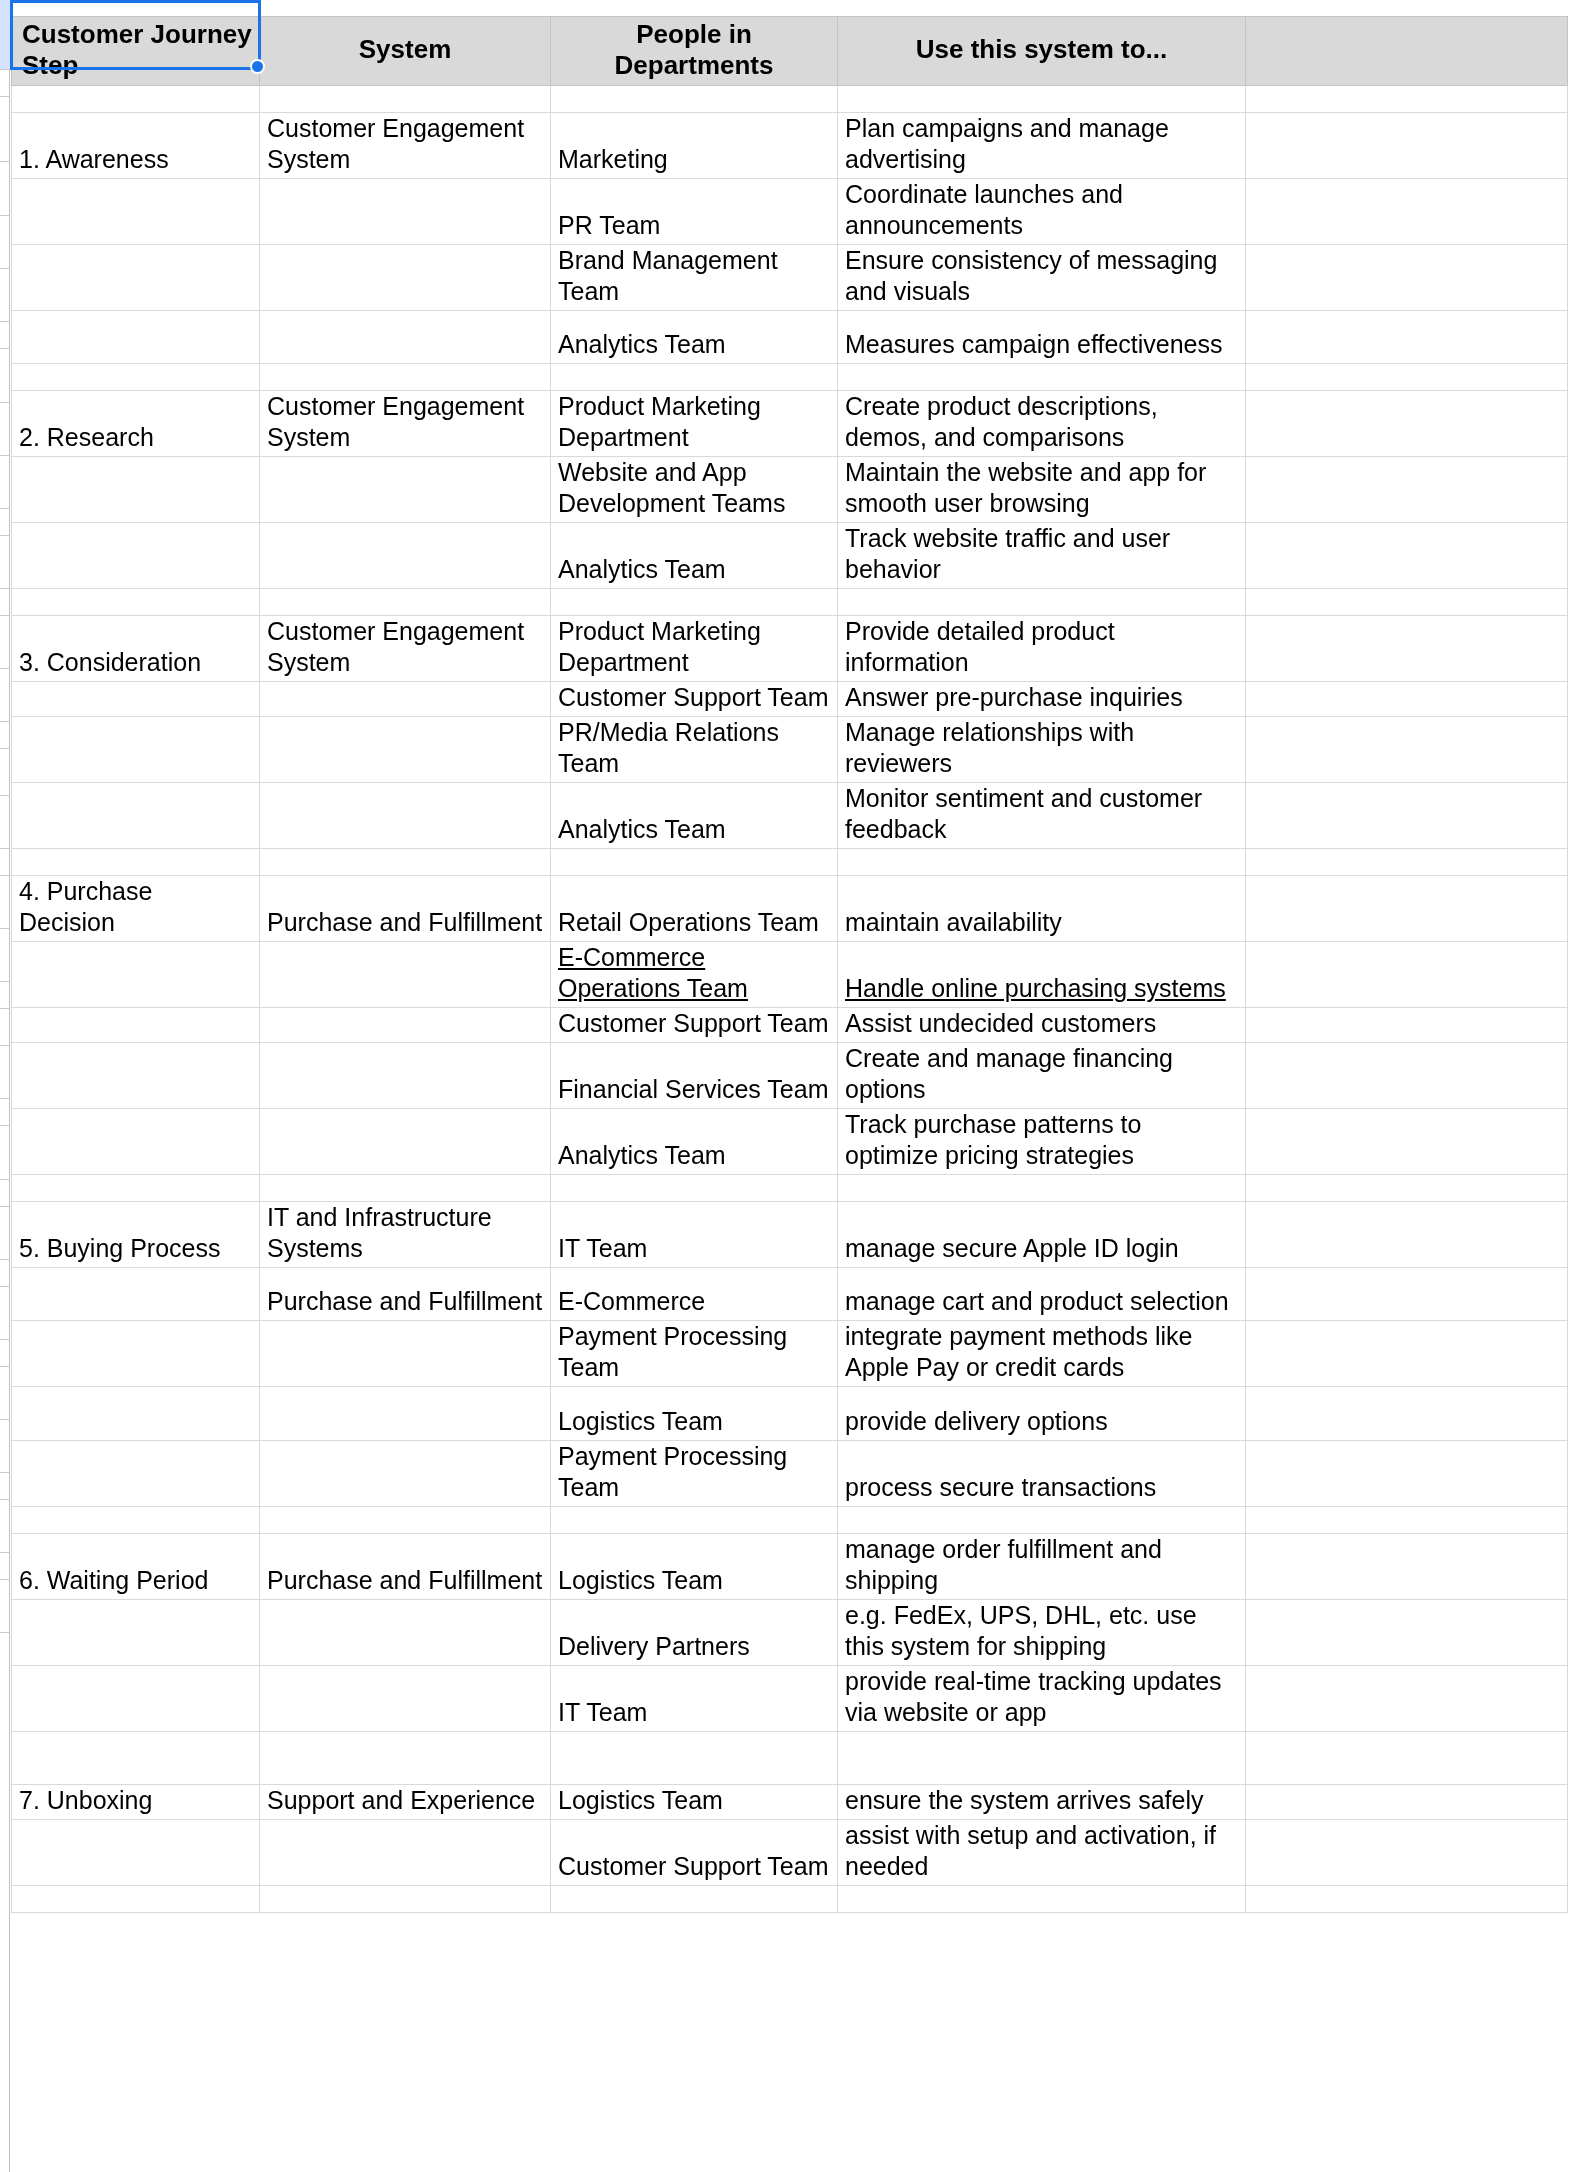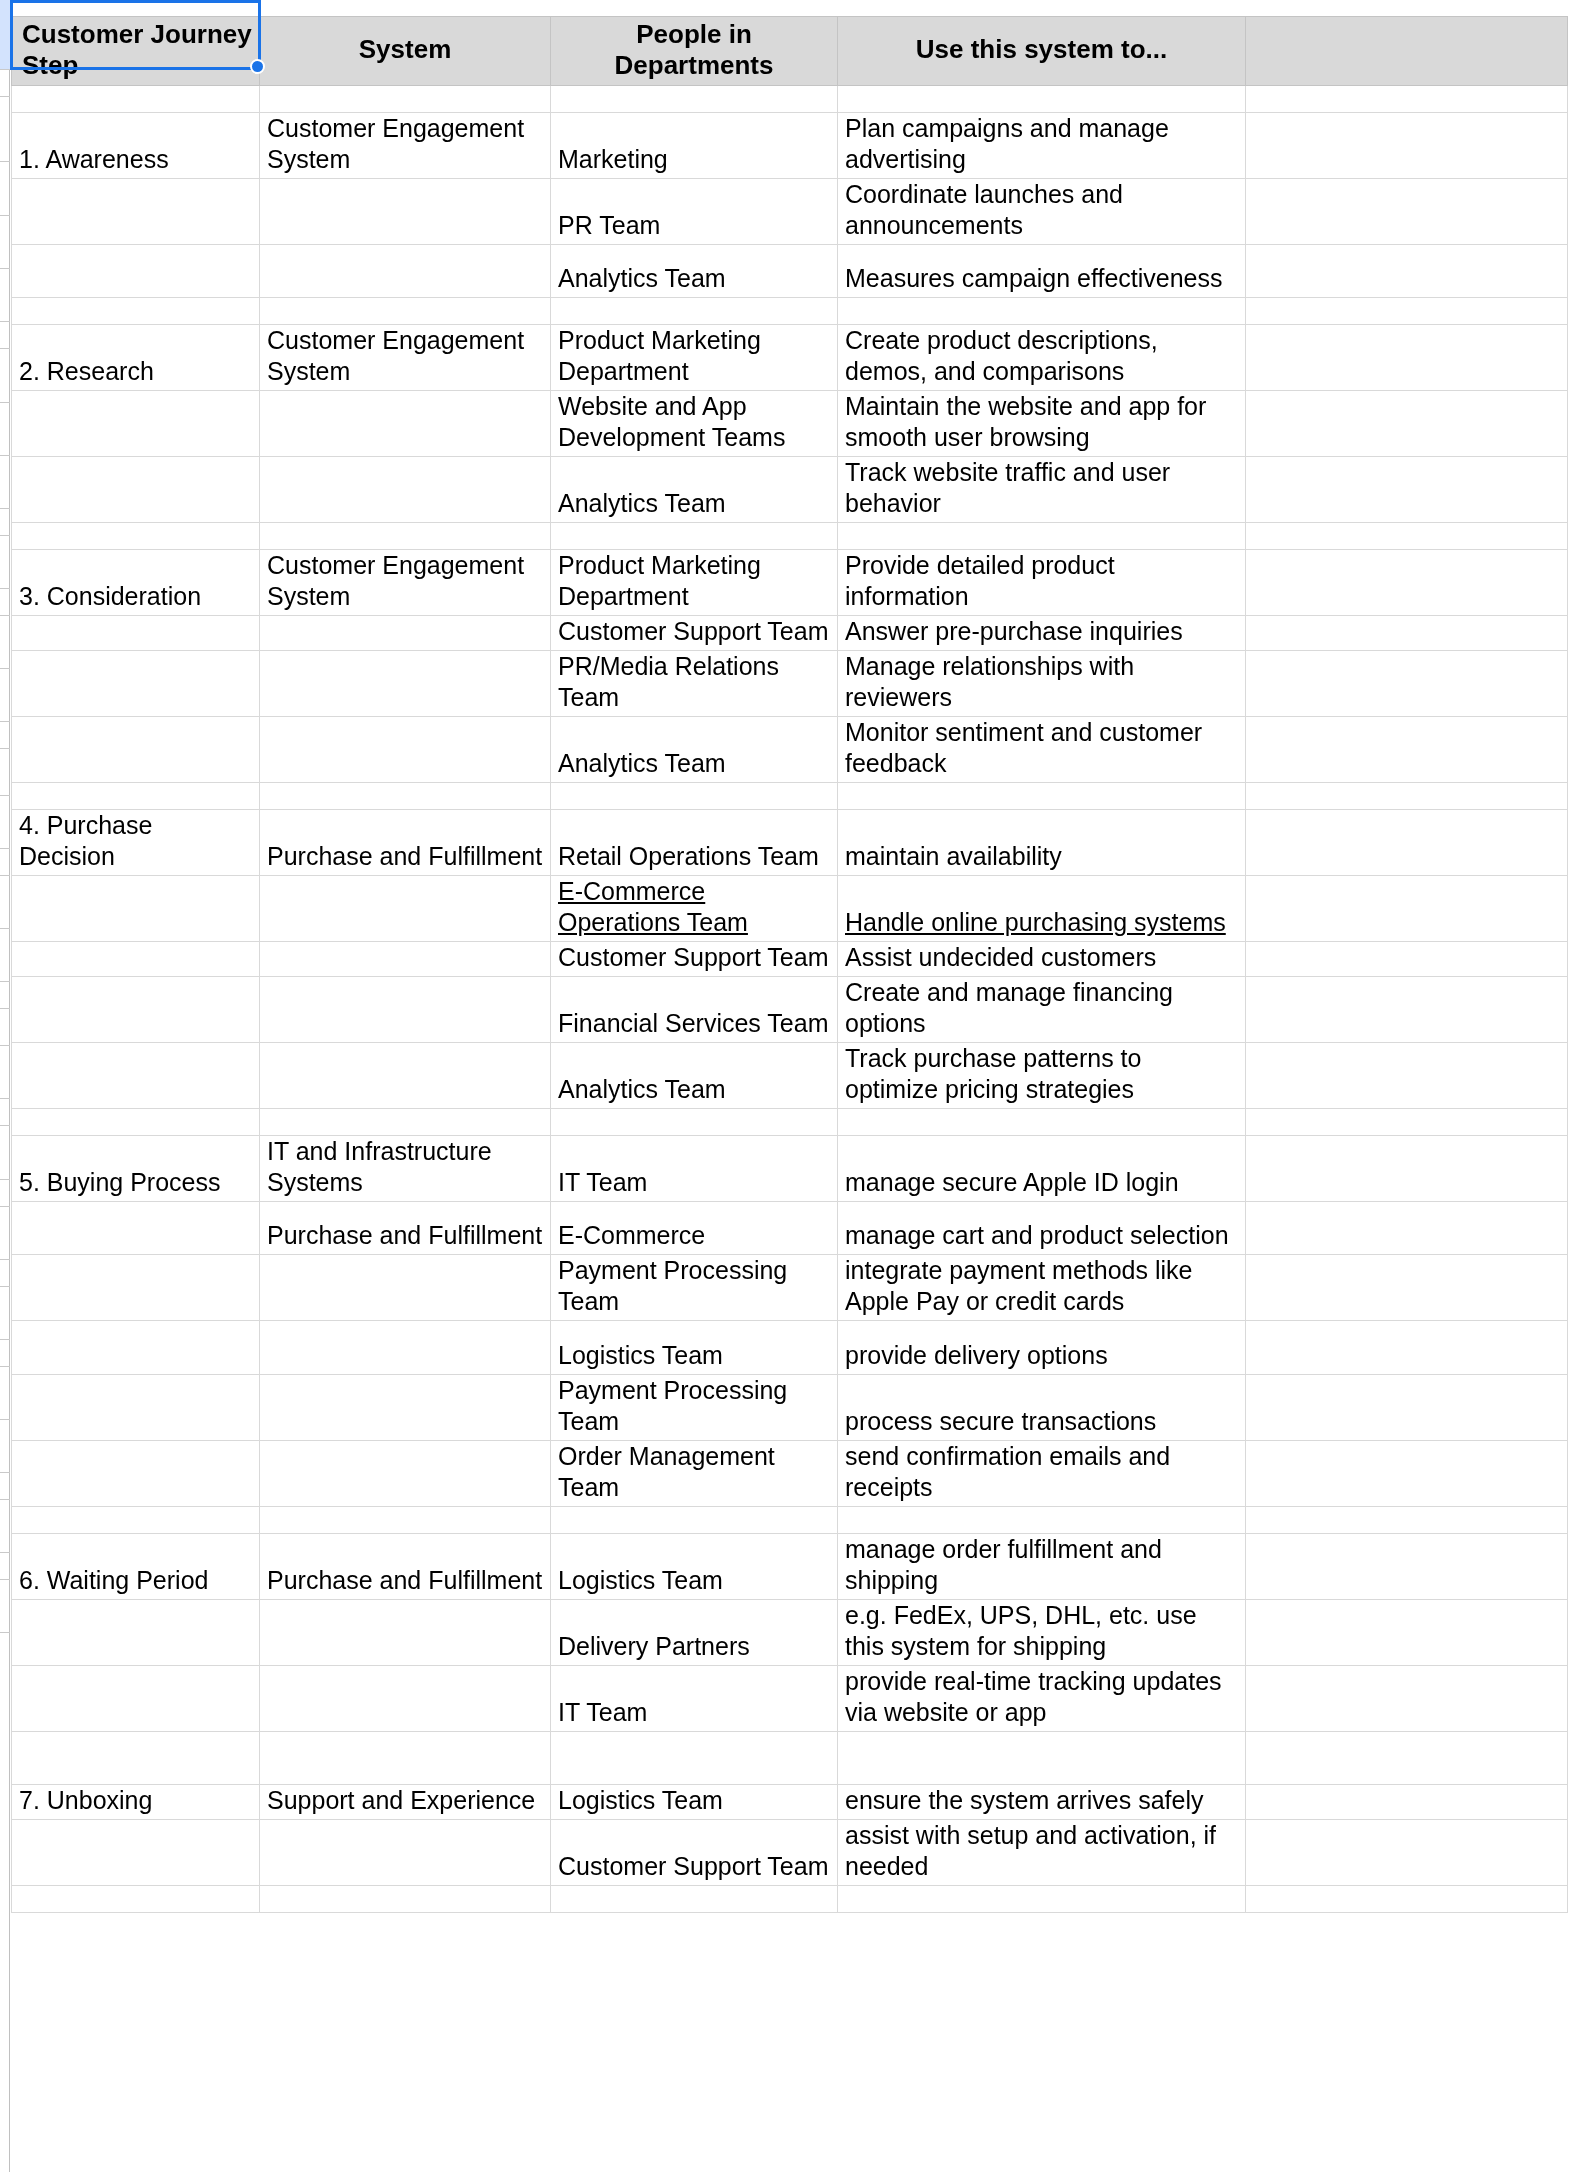--- a/index.html
+++ b/index.html
@@ -189,20 +189,27 @@
         <tr style="height: 54px;">
           <td></td>
           <td></td>
           <td>PR Team</td>
           <td>Coordinate launches and announcements</td>
           <td class="tail"></td>
         </tr>
         <tr style="height: 53px;">
           <td></td>
           <td></td>
+          <td>Brand Management Team</td>
+          <td>Ensure consistency of messaging and visuals</td>
+          <td class="tail"></td>
+        </tr>
+        <tr style="height: 53px;">
+          <td></td>
+          <td></td>
           <td>Analytics Team</td>
           <td>Measures campaign effectiveness</td>
           <td class="tail"></td>
         </tr>
         <tr style="height: 27px;">
           <td></td>
           <td></td>
           <td></td>
           <td></td>
           <td class="tail"></td>
@@ -340,27 +347,20 @@
           <td>provide delivery options</td>
           <td class="tail"></td>
         </tr>
         <tr style="height: 27px;">
           <td></td>
           <td></td>
           <td>Payment Processing Team</td>
           <td>process secure transactions</td>
           <td class="tail"></td>
         </tr>
-        <tr style="height: 53px;">
-          <td></td>
-          <td></td>
-          <td>Order Management Team</td>
-          <td>send confirmation emails and receipts</td>
-          <td class="tail"></td>
-        </tr>
         <tr style="height: 27px;">
           <td></td>
           <td></td>
           <td></td>
           <td></td>
           <td class="tail"></td>
         </tr>
         <tr style="height: 53px;">
           <td>6. Waiting Period</td>
           <td>Purchase and Fulfillment</td>

